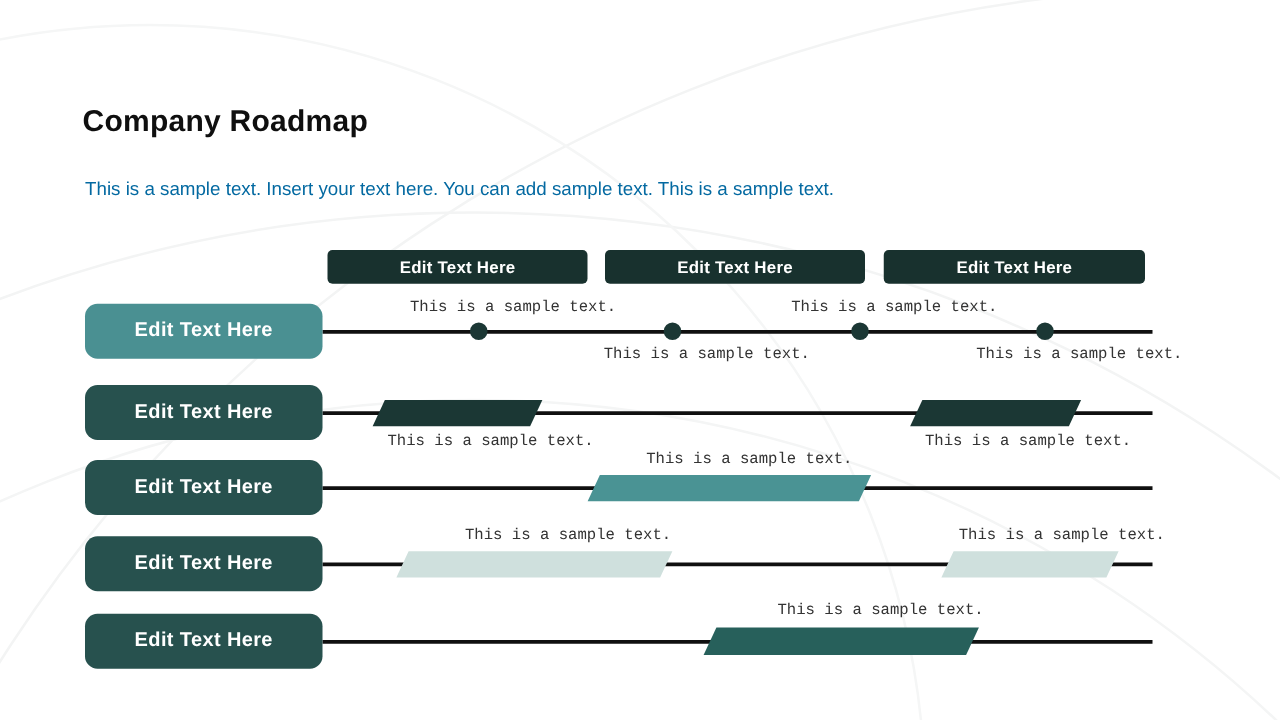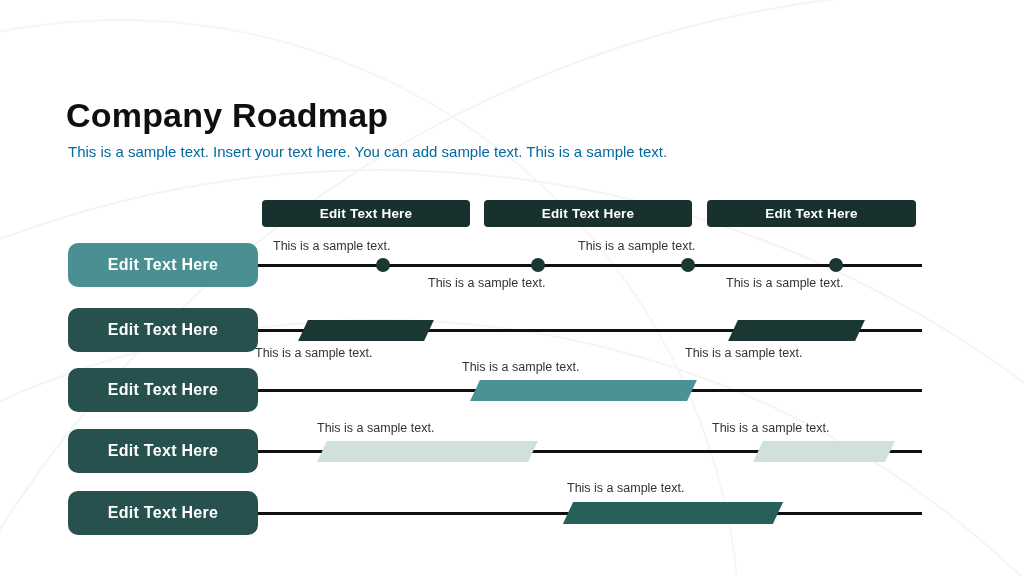--- a/index.html
+++ b/index.html
@@ -2,42 +2,42 @@
 <html><head>
 <meta charset="utf-8">
 <style>
   html,body{margin:0;padding:0;background:#888;}
   .slide{
     position:relative;width:1024px;height:576px;background:#ffffff;
     overflow:hidden;font-family:"Liberation Sans",sans-serif;
   }
   .bg-arcs{position:absolute;inset:0;pointer-events:none;}
   .title{
-    position:absolute;left:66px;top:96px;font-size:34px;font-weight:800;
+    position:absolute;left:66px;top:84px;font-size:24px;font-weight:800;
     color:#0f0f0f;letter-spacing:.2px;
   }
   .subtitle{
     position:absolute;left:68px;top:143px;font-size:15px;color:#0369a1;
   }
   .hdr{
     position:absolute;top:200px;height:27px;border-radius:4px;
     display:flex;align-items:center;justify-content:center;
     color:#fff;font-size:13.5px;font-weight:700;letter-spacing:.2px;
   }
   .rowbox{
     position:absolute;left:68px;width:190px;height:44px;border-radius:10px;
     display:flex;align-items:center;justify-content:center;
     color:#fff;font-size:16px;font-weight:700;letter-spacing:.3px;
   }
   .tline{position:absolute;left:258px;width:664px;height:3px;background:#101010;}
   .dot{position:absolute;width:14px;height:14px;border-radius:50%;}
   .bar{position:absolute;height:21px;transform:skewX(-25deg);}
   .lbl{
-    position:absolute;width:220px;margin-left:-110px;text-align:left;
-    font-size:12.5px;color:#333;white-space:nowrap;
+    position:absolute;width:220px;margin-left:-110px;text-align:right;
+    font-size:12.5px;color:#333;white-space:nowrap;font-family:Liberation Mono, monospace;
   }
 </style>
 </head>
 <body>
 
 <div class="slide">
 
   <svg class="bg-arcs" width="1024" height="576" viewBox="0 0 1024 576">
     <circle cx="380" cy="1250" r="1080" fill="none" stroke="#f3f4f4" stroke-width="2"></circle>
     <circle cx="380" cy="1250" r="930" fill="none" stroke="#f4f5f5" stroke-width="2"></circle>

